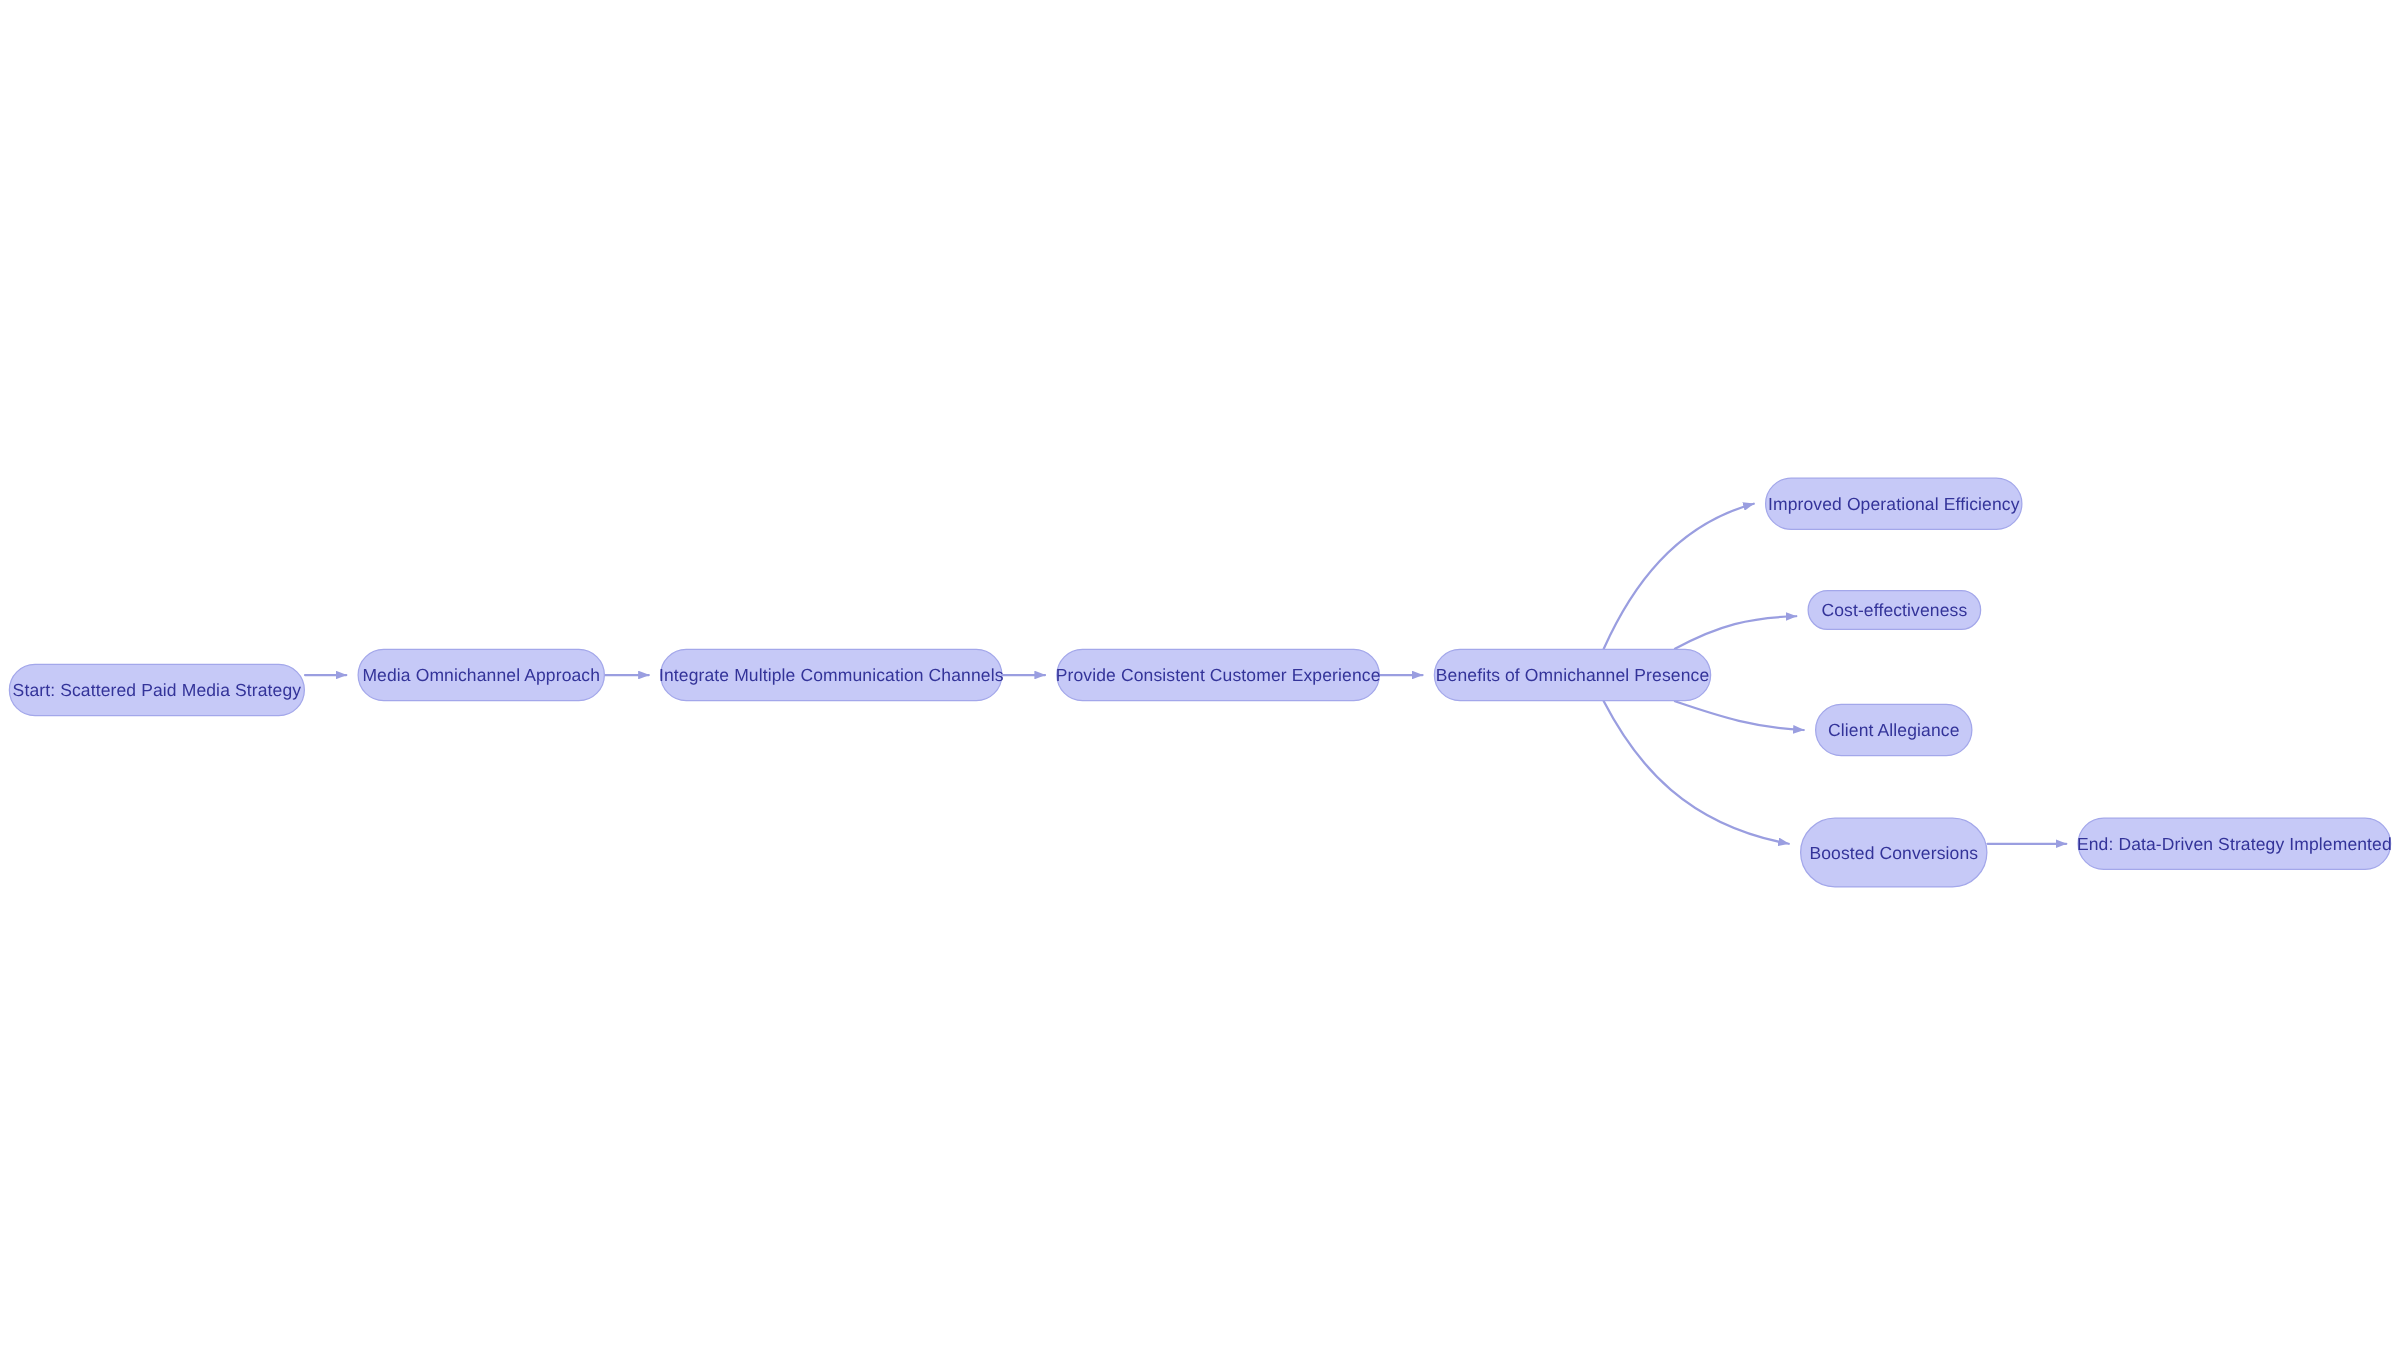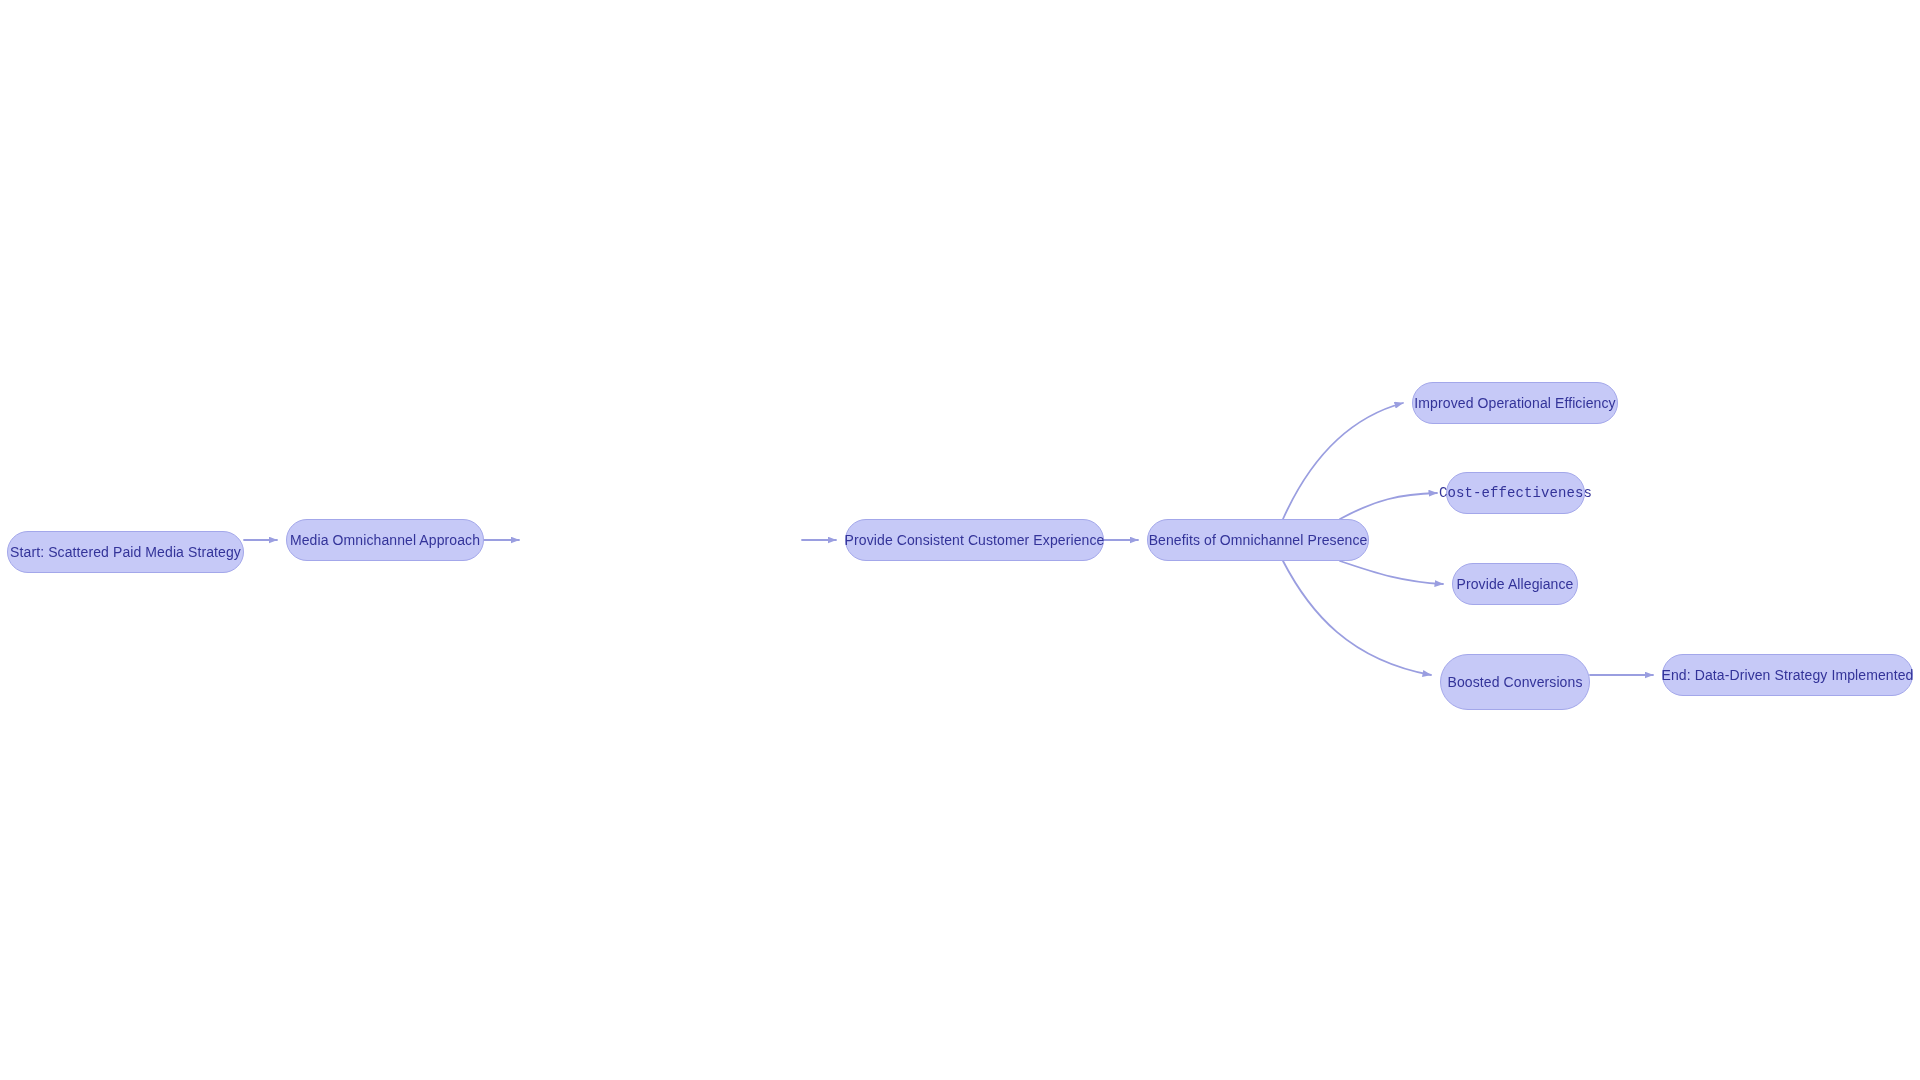--- a/index.html
+++ b/index.html
@@ -78,39 +78,42 @@
   </svg>
 
   <div class="flow-node" style="left:7px; top:519px; width:237px; height:42px;margin-top:12px;">
     <span class="node-label">Start: Scattered Paid Media Strategy</span>
   </div>
 
   <div class="flow-node" style="left:286px; top:519px; width:198px; height:42px;">
     <span class="node-label">Media Omnichannel Approach</span>
   </div>
 
+  <div class="flow-node" style="left:528px; top:519px; width:274px; height:42px;">
+    <span class="node-label">Integrate Multiple Communication Channels</span>
+  </div>
 
   <div class="flow-node" style="left:845px; top:519px; width:259px; height:42px;">
     <span class="node-label">Provide Consistent Customer Experience</span>
   </div>
 
   <div class="flow-node" style="left:1147px; top:519px; width:222px; height:42px;">
     <span class="node-label">Benefits of Omnichannel Presence</span>
   </div>
 
   <div class="flow-node" style="left:1412px; top:382px; width:206px; height:42px;">
     <span class="node-label">Improved Operational Efficiency</span>
   </div>
 
-  <div class="flow-node" style="left:1446px; top:472px; width:139px; height:42px;font-family:Liberation Mono, monospace;">
+  <div class="flow-node" style="left:1446px; top:472px; width:139px; height:32px;">
     <span class="node-label">Cost-effectiveness</span>
   </div>
 
   <div class="flow-node" style="left:1452px; top:563px; width:126px; height:42px;">
-    <span class="node-label">Provide Allegiance</span>
+    <span class="node-label">Client Allegiance</span>
   </div>
 
   <div class="flow-node" style="left:1440px; top:654px; width:150px; height:56px;">
     <span class="node-label">Boosted Conversions</span>
   </div>
 
   <div class="flow-node" style="left:1662px; top:654px; width:251px; height:42px;">
     <span class="node-label">End: Data-Driven Strategy Implemented</span>
   </div>
 

